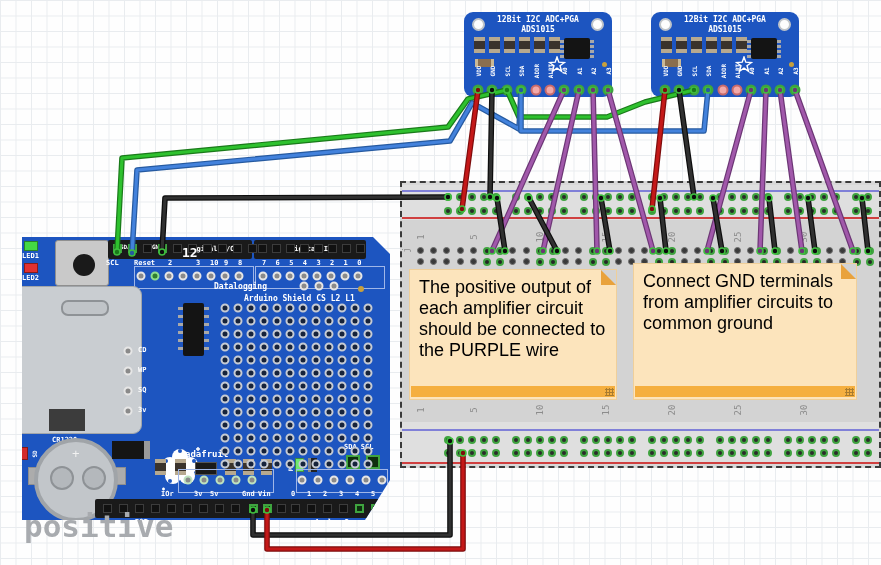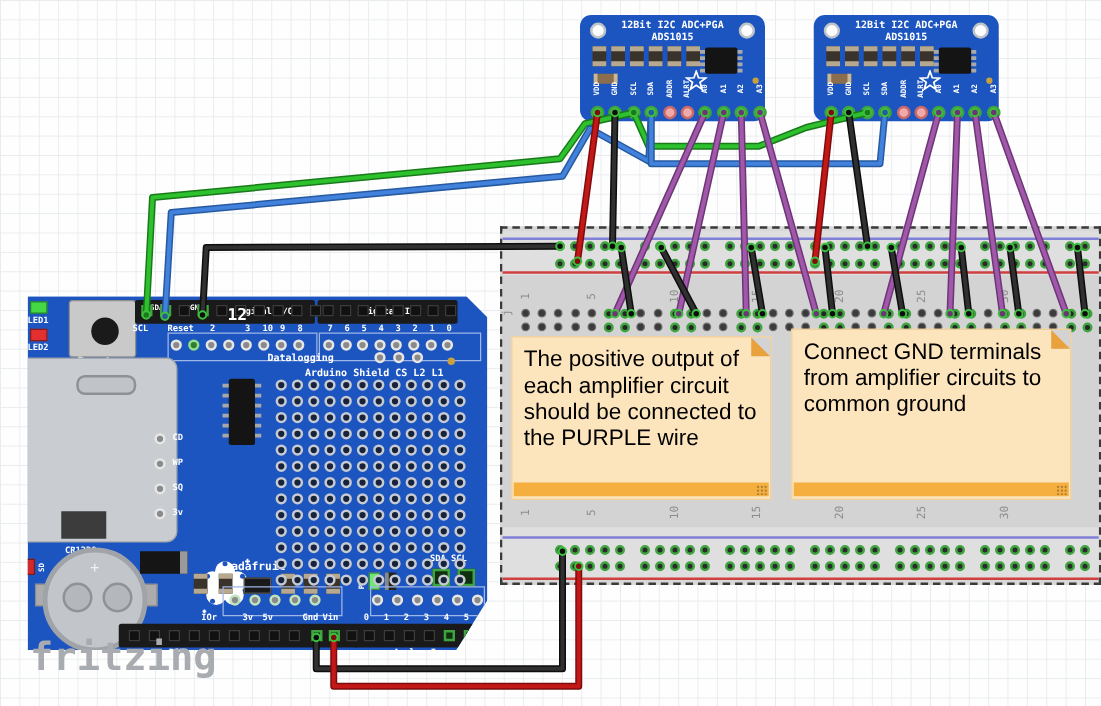--- a/index.html
+++ b/index.html
@@ -744,21 +744,21 @@
       <div class="pincirc" style="left: 100.4px; top: 78px;"></div>
       <span class="vlabel pcbtxt" style="left: 100.4px; top: 59px; font-size: 6px; font-weight: bold;">A0</span>
       <div class="pincirc" style="left: 114.8px; top: 78px;"></div>
       <span class="vlabel pcbtxt" style="left: 114.8px; top: 59px; font-size: 6px; font-weight: bold;">A1</span>
       <div class="pincirc" style="left: 129.2px; top: 78px;"></div>
       <span class="vlabel pcbtxt" style="left: 129.2px; top: 59px; font-size: 6px; font-weight: bold;">A2</span>
       <div class="pincirc" style="left: 143.6px; top: 78px;"></div>
       <span class="vlabel pcbtxt" style="left: 143.6px; top: 59px; font-size: 6px; font-weight: bold;">A3</span>
     </div>
 
-  <div class="wm">fritzing</div>
+  <div class="wm">positive</div>
 
   <svg class="wires" id="wiresvg" width="881" height="565" viewBox="0 0 881 565">
       <polyline points="117,252 122,158 448,127 468,99 507,90" fill="none" stroke="#1A7A1A" stroke-width="5.6" stroke-linecap="round" stroke-linejoin="round"></polyline>
       <polyline points="117,252 122,158 448,127 468,99 507,90" fill="none" stroke="#2EC12E" stroke-width="3.2" stroke-linecap="round" stroke-linejoin="round"></polyline>
       <polyline points="507,90 519,117 607,117 645,102 694,90" fill="none" stroke="#1A7A1A" stroke-width="5.6" stroke-linecap="round" stroke-linejoin="round"></polyline>
       <polyline points="507,90 519,117 607,117 645,102 694,90" fill="none" stroke="#2EC12E" stroke-width="3.2" stroke-linecap="round" stroke-linejoin="round"></polyline>
       <polyline points="132,253 137,170 450,141 472,103 519,129 521,90" fill="none" stroke="#265AA0" stroke-width="5.6" stroke-linecap="round" stroke-linejoin="round"></polyline>
       <polyline points="132,253 137,170 450,141 472,103 519,129 521,90" fill="none" stroke="#4382DC" stroke-width="3.2" stroke-linecap="round" stroke-linejoin="round"></polyline>
       <polyline points="521,90 521,131 704,131 708,90" fill="none" stroke="#265AA0" stroke-width="5.6" stroke-linecap="round" stroke-linejoin="round"></polyline>
       <polyline points="521,90 521,131 704,131 708,90" fill="none" stroke="#4382DC" stroke-width="3.2" stroke-linecap="round" stroke-linejoin="round"></polyline>

